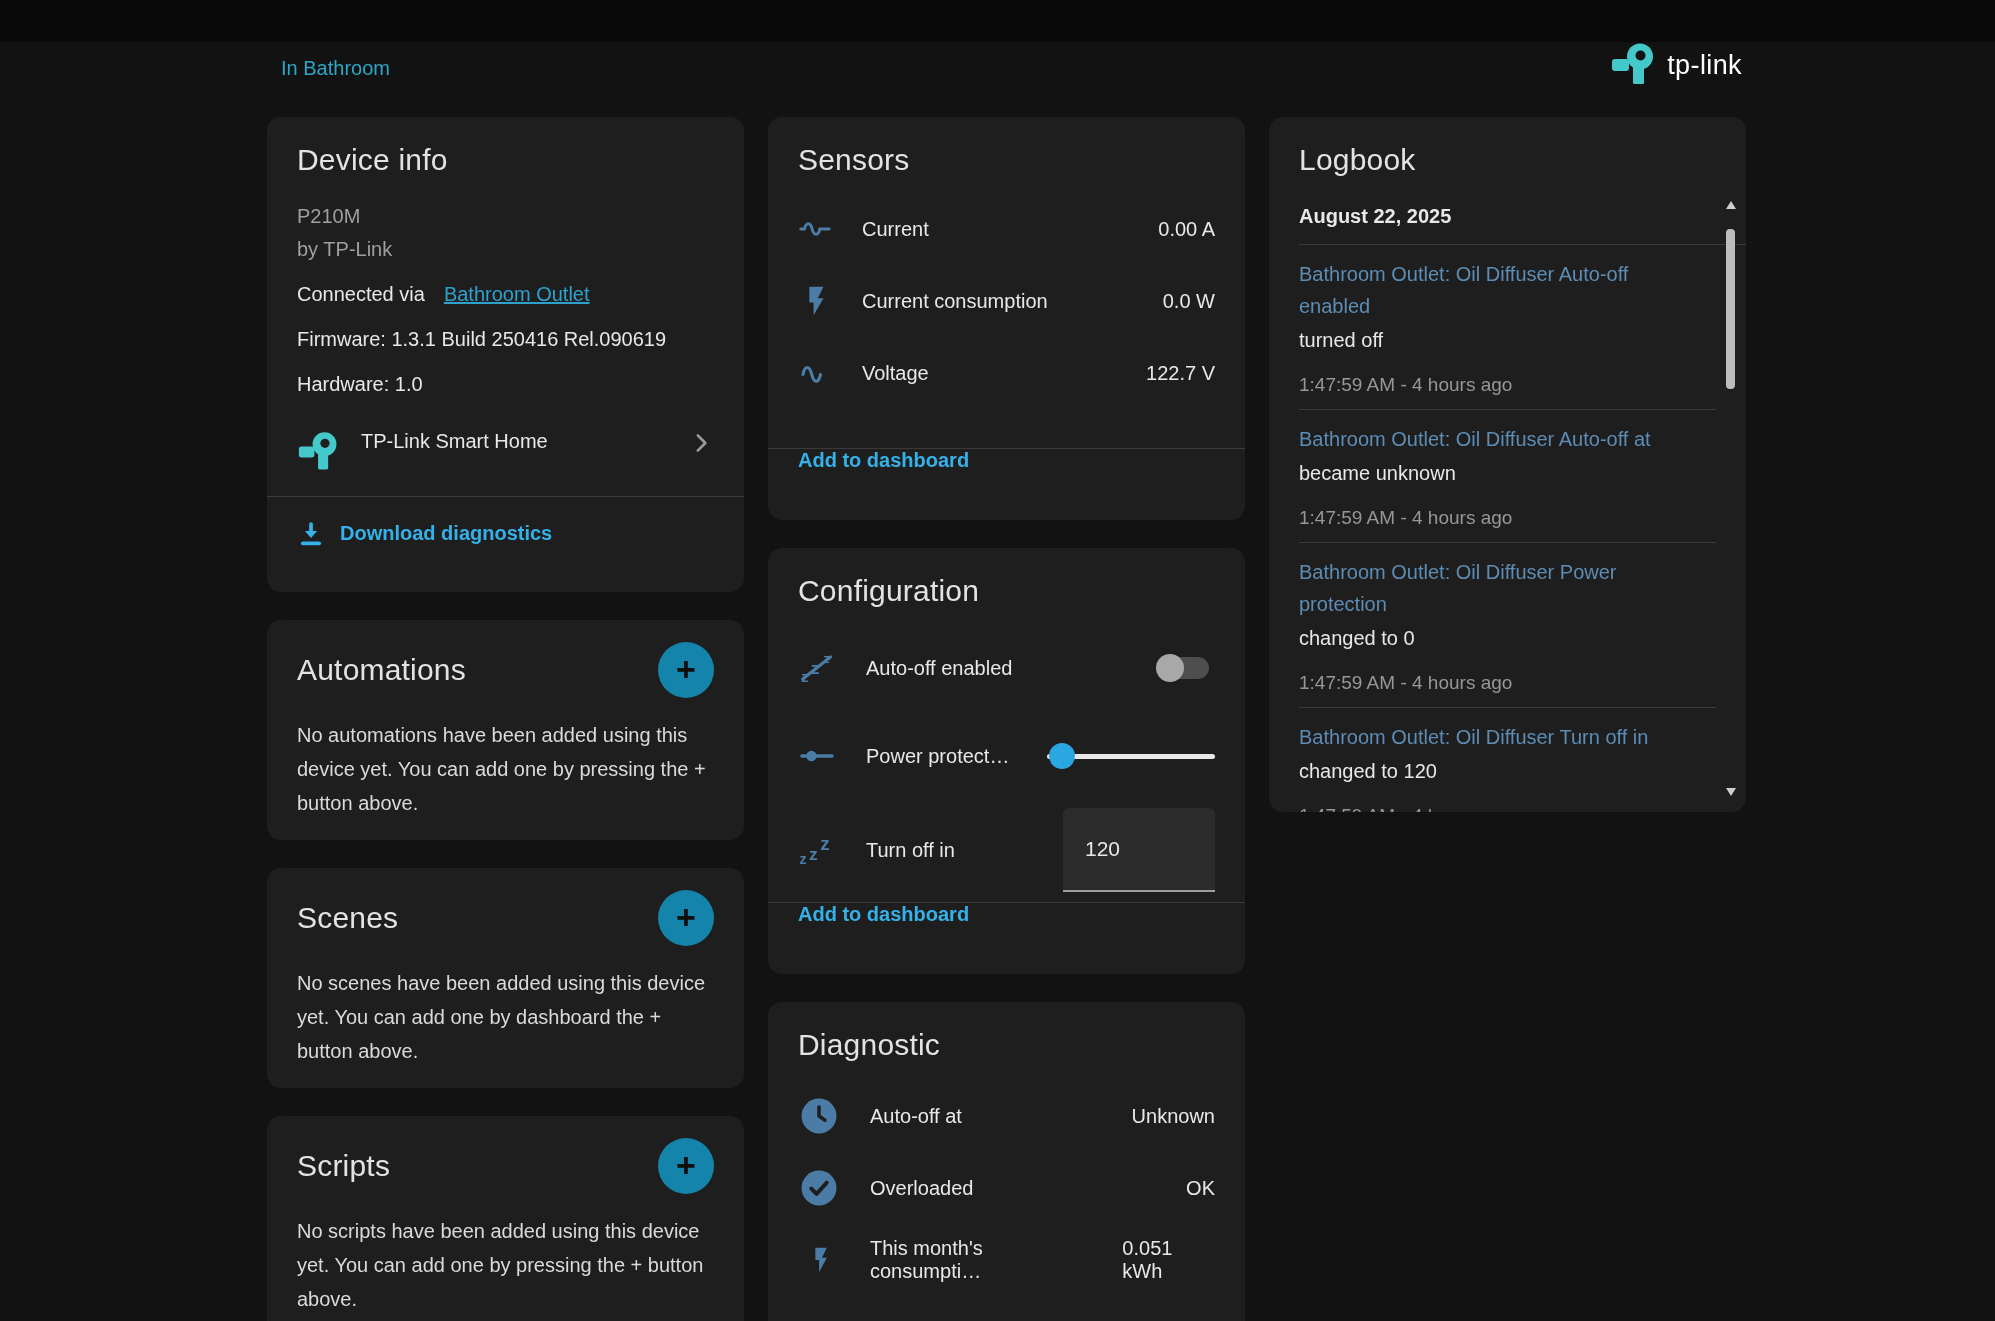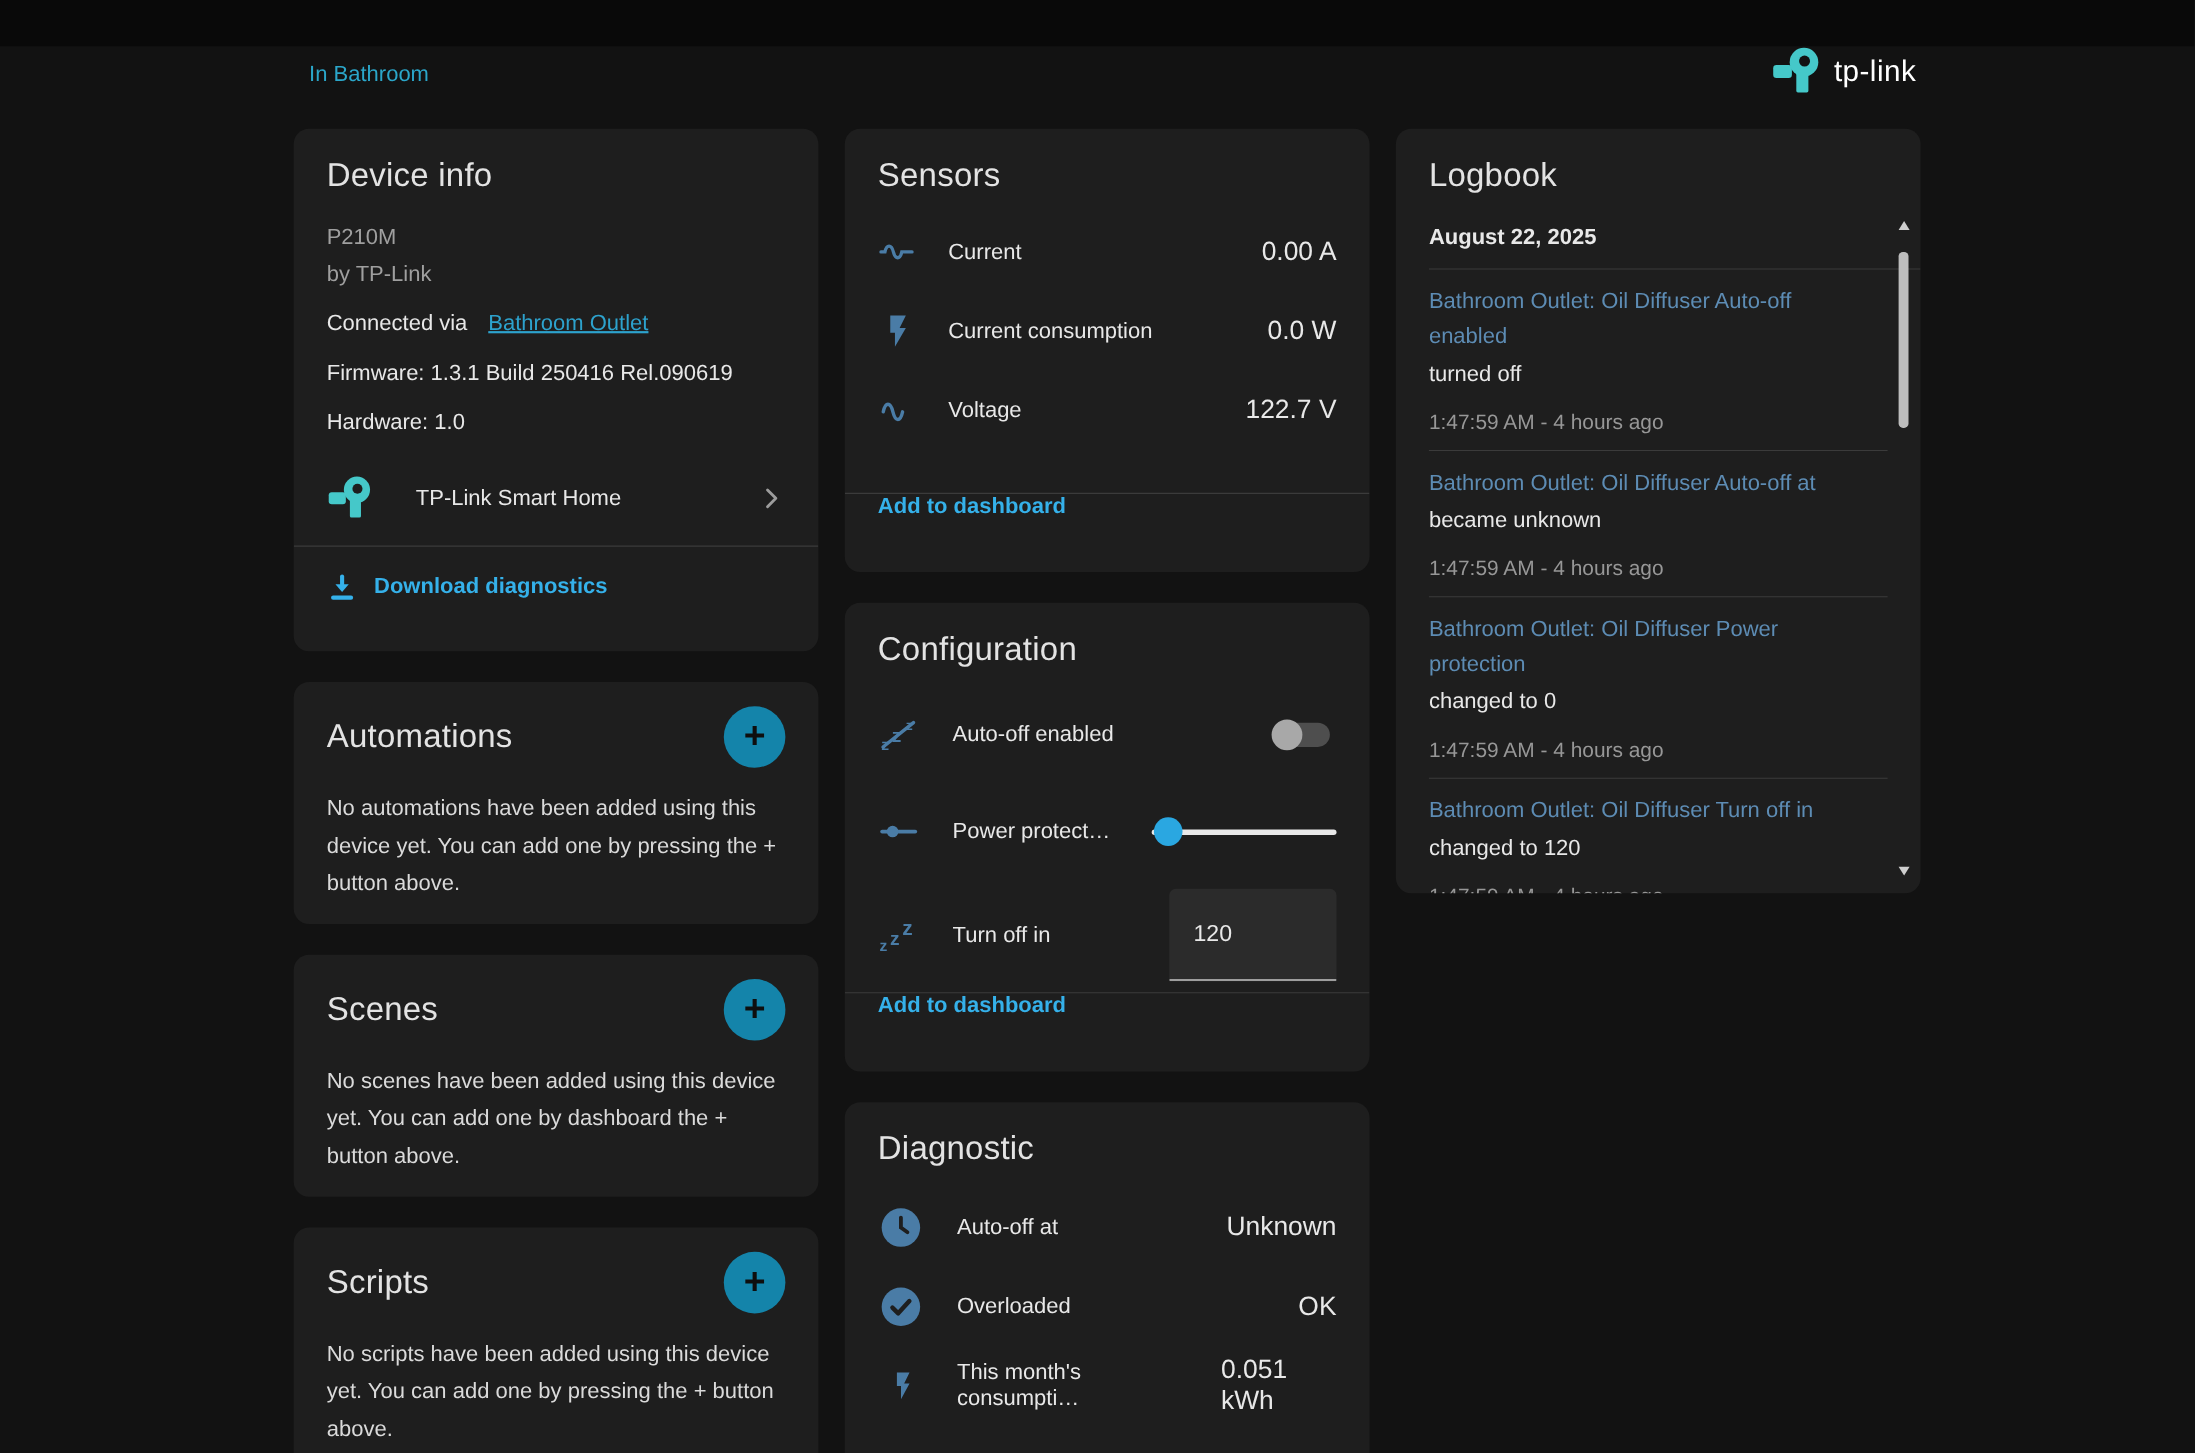--- a/index.html
+++ b/index.html
@@ -21,37 +21,37 @@
   .col{display:flex;flex-direction:column;gap:28px;width:477px}
   .card{background:var(--card);border-radius:14px;position:relative;overflow:hidden}
   .card-title{font-size:30px;font-weight:400;color:#e3e3e3;letter-spacing:.2px}
   
   .device-info{height:475px;padding:26px 30px 0;display:flex;flex-direction:column}
   .di-model{color:var(--dim);font-size:20px;margin-top:28px}
   .di-brand{color:var(--dim);font-size:20px;margin-top:10px}
   .di-line{font-size:20px;margin-top:22px}
   .via-link{color:var(--via);text-decoration:underline;cursor:pointer}
   .via-prefix{margin-right:19px}
-  .integration-row{display:flex;align-items:center;gap:37px;margin:24px -30px 0;padding:10px 30px;height:66px;cursor:pointer}
+  .integration-row{display:flex;gap:20px;margin:24px -30px 0;padding:10px 30px;height:66px;cursor:pointer}
   .integration-label{font-size:20px;flex:1}
   .card-footer{border-top:1px solid var(--divider);margin:10px -30px 0;padding:0 30px;height:74px;display:flex;align-items:center;gap:15px}
   .footer-link{color:var(--link);font-size:20px;font-weight:700;text-decoration:none;cursor:pointer}
   
   .empty-card{height:220px;padding:22px 30px}
   .empty-head{display:flex;justify-content:space-between;align-items:center}
   .fab{width:56px;height:56px;border-radius:50%;background:var(--fab);border:none;display:flex;align-items:center;justify-content:center;cursor:pointer;flex:0 0 auto}
   .fab span{color:#0e0e0e;font-size:34px;font-weight:700;line-height:1;margin-top:-3px}
   .empty-text{margin-top:20px;font-size:20px;line-height:34px;color:#dadada;width:424px}
   
   .sensors{height:403px;display:flex;flex-direction:column;padding-top:26px}
   .sensors .card-title,.config .card-title,.diagnostic .card-title{padding:0 30px}
   .rows{margin-top:16px}
   .s-row{display:flex;align-items:center;height:72px;padding:0 30px;gap:30px}
   .s-label{font-size:20px}
-  .s-value{margin-left:auto;font-size:24px}
+  .s-value{margin-left:auto;font-size:20px}
   .spacer{flex:1}
   .atd-footer{border-top:1px solid var(--divider);height:72px;display:flex;align-items:flex-start;padding:0 30px}
   .config{height:426px;display:flex;flex-direction:column;padding-top:26px}
   .c-row{display:flex;align-items:center;padding:0 30px;gap:30px}
   .c-row.r1{height:88px}.c-row.r2{height:88px}.c-row.r3{height:100px}
   .c-label{font-size:20px;white-space:nowrap}
   
   .switch{margin-left:auto;margin-right:6px;width:50px;height:22px;border-radius:12px;background:#4e4e4e;position:relative;cursor:pointer}
   .switch .knob{position:absolute;left:-3px;top:-3px;width:28px;height:28px;border-radius:50%;background:#a8a8a8}
   

